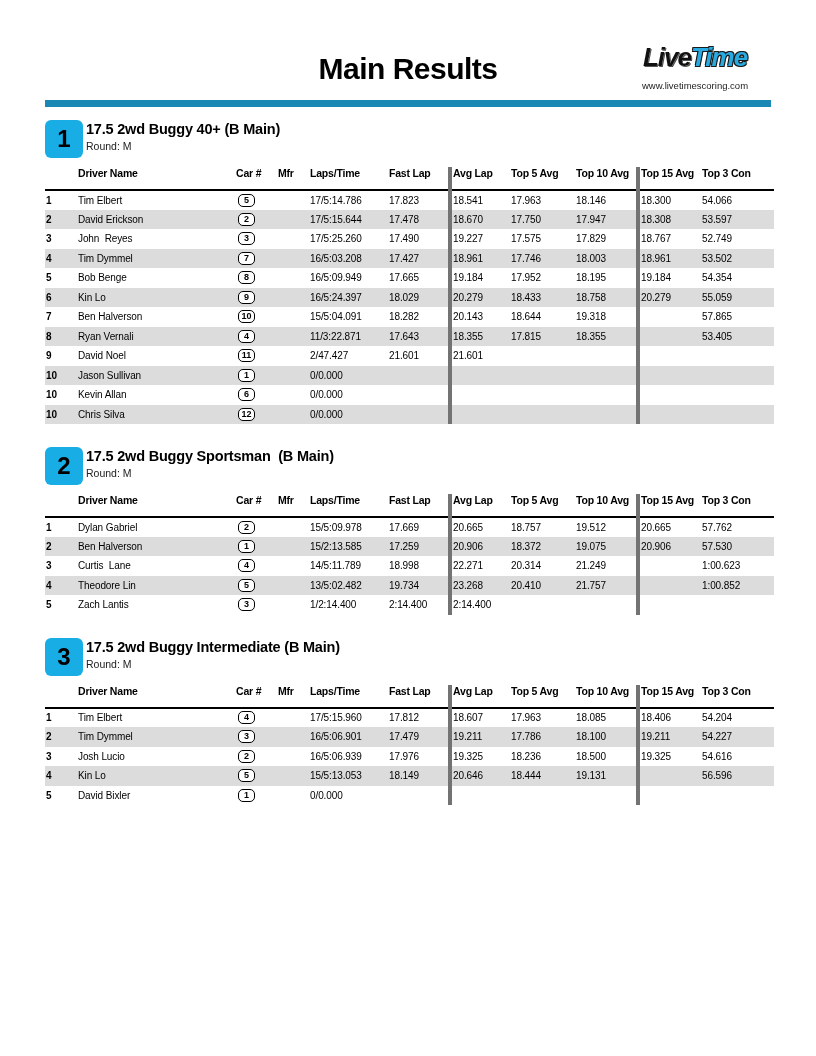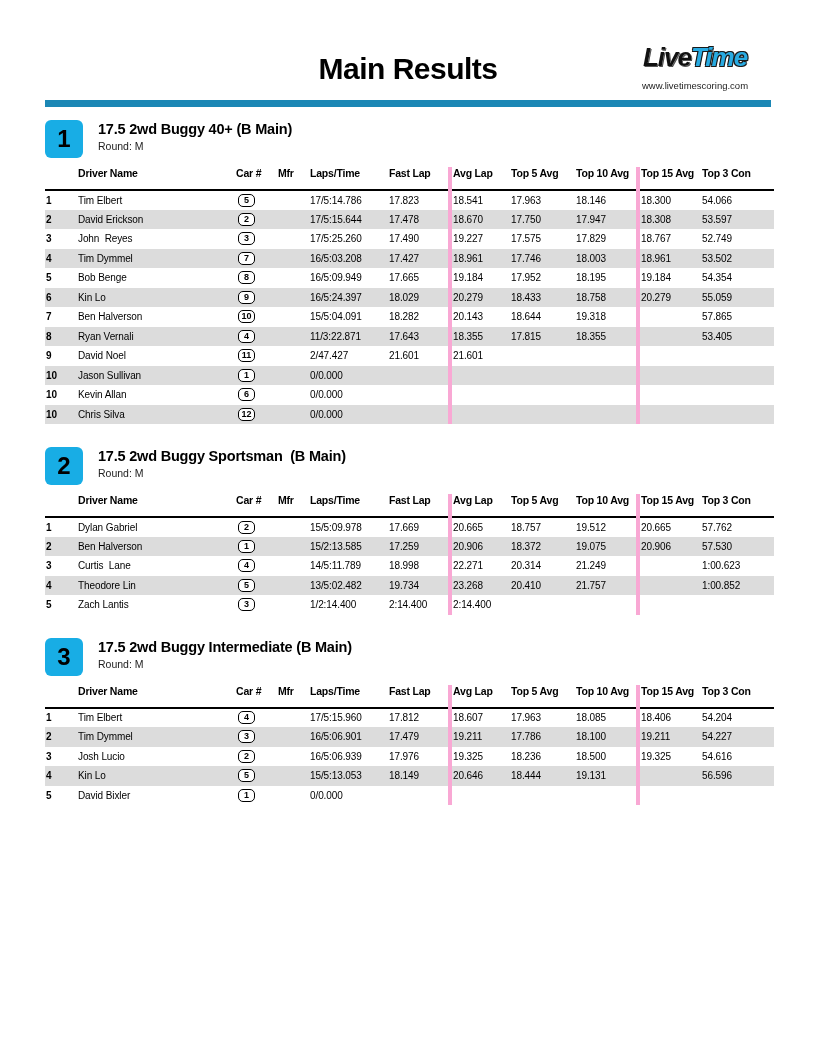--- a/index.html
+++ b/index.html
@@ -24,32 +24,32 @@
   .top-bar{position:absolute;top:100px;left:45px;width:726px;height:7px;background:var(--accent-bar);}
 
   
   #sections{position:absolute;top:107px;left:45px;width:730px;}
   .race-section{margin-top:13px;}
   .race-section + .race-section{margin-top:23px;}
   .sec-head{display:flex;align-items:flex-start;height:38px;}
   .sec-num{width:38px;height:38px;background:var(--section-badge);border-radius:6px;
     display:flex;align-items:center;justify-content:center;flex:0 0 38px;}
   .sec-num span{font-size:24px;font-weight:bold;color:#000;}
-  .sec-titles{margin-left:15px;padding-top:1px;}
+  .sec-titles{margin-left:3px;padding-top:1px;}
   .sec-title{font-size:14.5px;font-weight:bold;letter-spacing:-0.2px;white-space:pre;}
   .sec-round{font-size:10.5px;color:#222;margin-top:3px;}
 
   table.results{border-collapse:collapse;table-layout:fixed;width:729px;margin-top:9px;}
   table.results th{font-size:10.5px;font-weight:bold;text-align:left;height:18px;
     border-bottom:2px solid #000;padding:0 0 10px 1px;letter-spacing:-0.2px;white-space:nowrap;overflow:hidden;}
   table.results td{font-size:10px;height:19.5px;padding:0 0 0 1px;vertical-align:middle;
     letter-spacing:-0.1px;white-space:pre;overflow:hidden;}
   table.results tbody tr:nth-child(even) td{background:var(--row-alt);}
   td.pos{font-weight:bold;padding-left:3px;font-size:10.5px;}
-  .gap-left{border-left:4px solid #f9a8d4;}
+  .gap-left{border-left:4px solid #737373;}
   .chip{display:inline-block;min-width:17px;padding:0 2px;margin-left:2px;border:1.5px solid #000;
     border-radius:5px;background:#fff;font-size:9px;font-weight:bold;line-height:11px;text-align:center;}
 
   
   .footer{position:absolute;top:971px;left:45px;width:726px;border-top:2px solid var(--footer-line);
     display:flex;justify-content:space-between;align-items:flex-start;padding-top:3px;}
   .ft-left{font-size:11px;font-weight:bold;width:220px;}
   .ft-center{text-align:center;flex:1;}
   .ft-event{font-size:10.5px;font-weight:bold;}
   .ft-dates{font-size:8.5px;font-weight:bold;margin-top:6px;}

